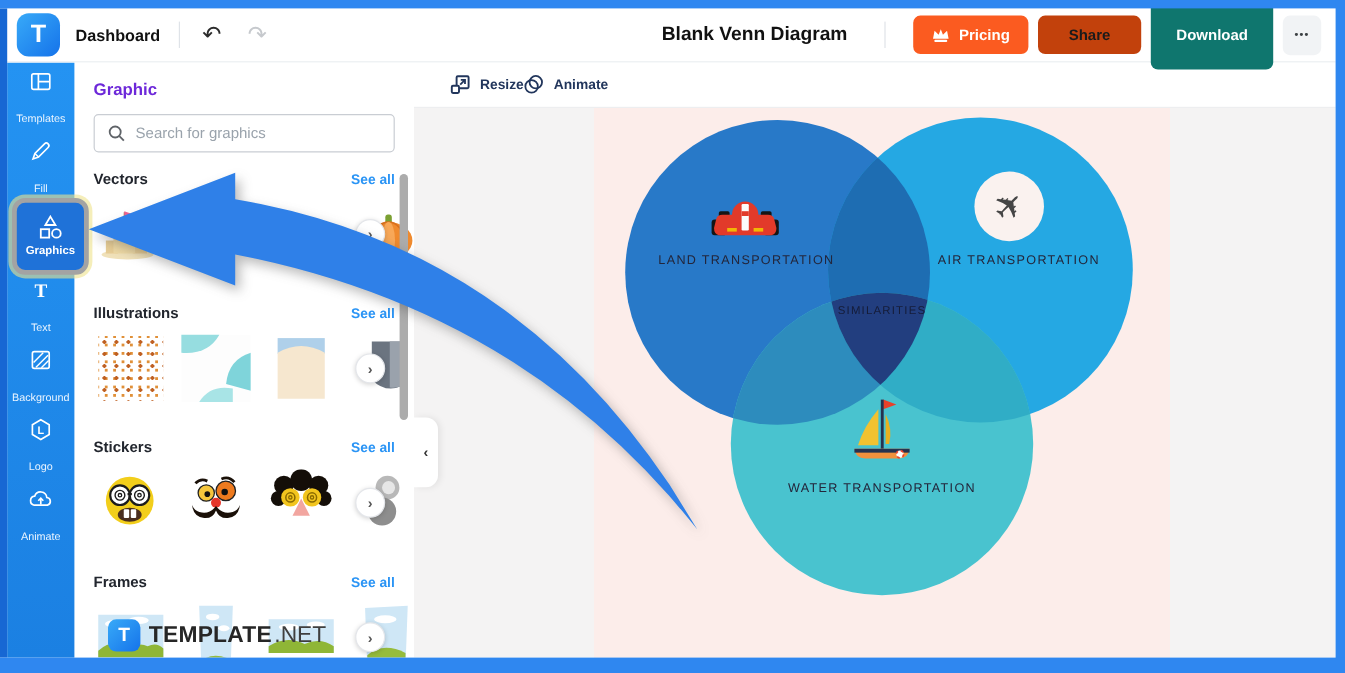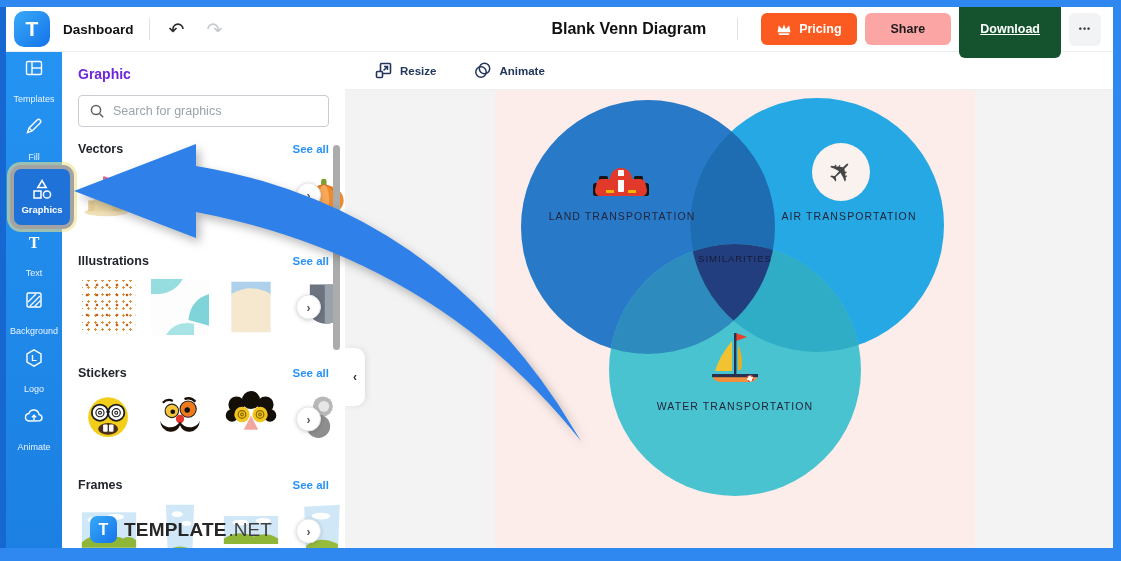--- a/index.html
+++ b/index.html
@@ -20,22 +20,22 @@
             color:#fff; font-weight:bold; font-size:21px; display:flex; align-items:center; justify-content:center; }
   .dash-label { margin-left:13px; font-size:13.5px; font-weight:bold; color:#111; }
   .vdiv { width:1px; height:22px; background:#DFE3E8; margin:0 15px; }
   .icon-btn { background:none; border:none; font-size:19px; line-height:1; cursor:pointer; padding:2px 4px; }
   .undo { color:#2b2b2b; } .redo { color:#C6C9CD; margin-left:14px; }
   .tb-spacer { flex:1; }
   .doc-title { font-size:16px; font-weight:bold; color:#111; margin-right:16px; white-space:nowrap; }
   .tb-btn { border:none; border-radius:6px; font-size:12.5px; font-weight:bold; padding:9px 18px;
             margin-left:8px; cursor:pointer; display:flex; align-items:center; gap:7px; font-family:inherit; }
   .btn-pricing  { background:#FB5B20; color:#fff; padding:9px 15px; }
-  .btn-share    { background:#fca5a5; color:#1b1b1b; padding:9px 26px; }
-  .btn-download { background:#14532d; color:#fff; padding:22px 21px;text-decoration:underline; }
+  .btn-share    { background:#c2410c; color:#1b1b1b; padding:9px 26px; }
+  .btn-download { background:#0f766e; color:#fff; padding:22px 21px; }
   .btn-more     { background:#F1F3F5; color:#3c4043; width:32px; height:33px; padding:0;
                   justify-content:center; font-size:9px; letter-spacing:1px; }
 
   
   .sidebar { position:absolute; left:6px; top:52px; width:56px; bottom:13px;
              background:linear-gradient(#2493F2,#1B80E2); display:flex; flex-direction:column; z-index:6; }
   .sb-item { height:58px; display:flex; flex-direction:column; align-items:center; justify-content:center;
              gap:16px; color:#EAF4FF; font-size:9px; cursor:pointer; }
   .sb-item svg { display:block; }
   .sb-hidden { visibility:hidden; }
@@ -67,21 +67,21 @@
               cursor:pointer; z-index:3; }
   .confetti { width:54px; height:54px;
               background-image:radial-gradient(circle,#BF6022 1.5px,transparent 1.6px),
                                radial-gradient(circle,#E09038 1.2px,transparent 1.3px);
               background-size:10px 10px,7px 7px; background-position:0 0,3px 4px; }
   .panel-scroll { position:absolute; right:5px; top:93px; width:7px; height:205px; background:#ACACAC;
                   border-radius:4px; z-index:4; cursor:pointer; }
 
   
   .main { position:absolute; left:345px; top:52px; right:8px; bottom:13px; z-index:1; }
-  .canvas-toolbar { height:38px; background:#fff; display:flex; align-items:center; gap:38px;
+  .canvas-toolbar { height:38px; background:#fff; display:flex; align-items:center; 
                     padding-left:30px; border-bottom:1px solid #EDEEF0; }
   .ct-item { display:flex; align-items:center; gap:8px; font-size:11.5px; font-weight:bold; color:#22365C; cursor:pointer; }
   .workspace { position:absolute; left:0; right:0; top:38px; bottom:0; background:#F4F3F3; }
   .page { position:absolute; left:150px; top:0; width:480px; bottom:0; background:#FCEDEA; }
   .page svg { position:absolute; left:0; top:0; }
   .collapse-tab { position:absolute; left:0; top:296px; width:20px; height:58px; background:#fff;
                   border-radius:0 10px 10px 0; box-shadow:2px 0 6px rgba(0,0,0,.08); display:flex;
                   align-items:center; justify-content:center; color:#333; font-size:12px; font-weight:bold;
                   cursor:pointer; z-index:4; }
 

